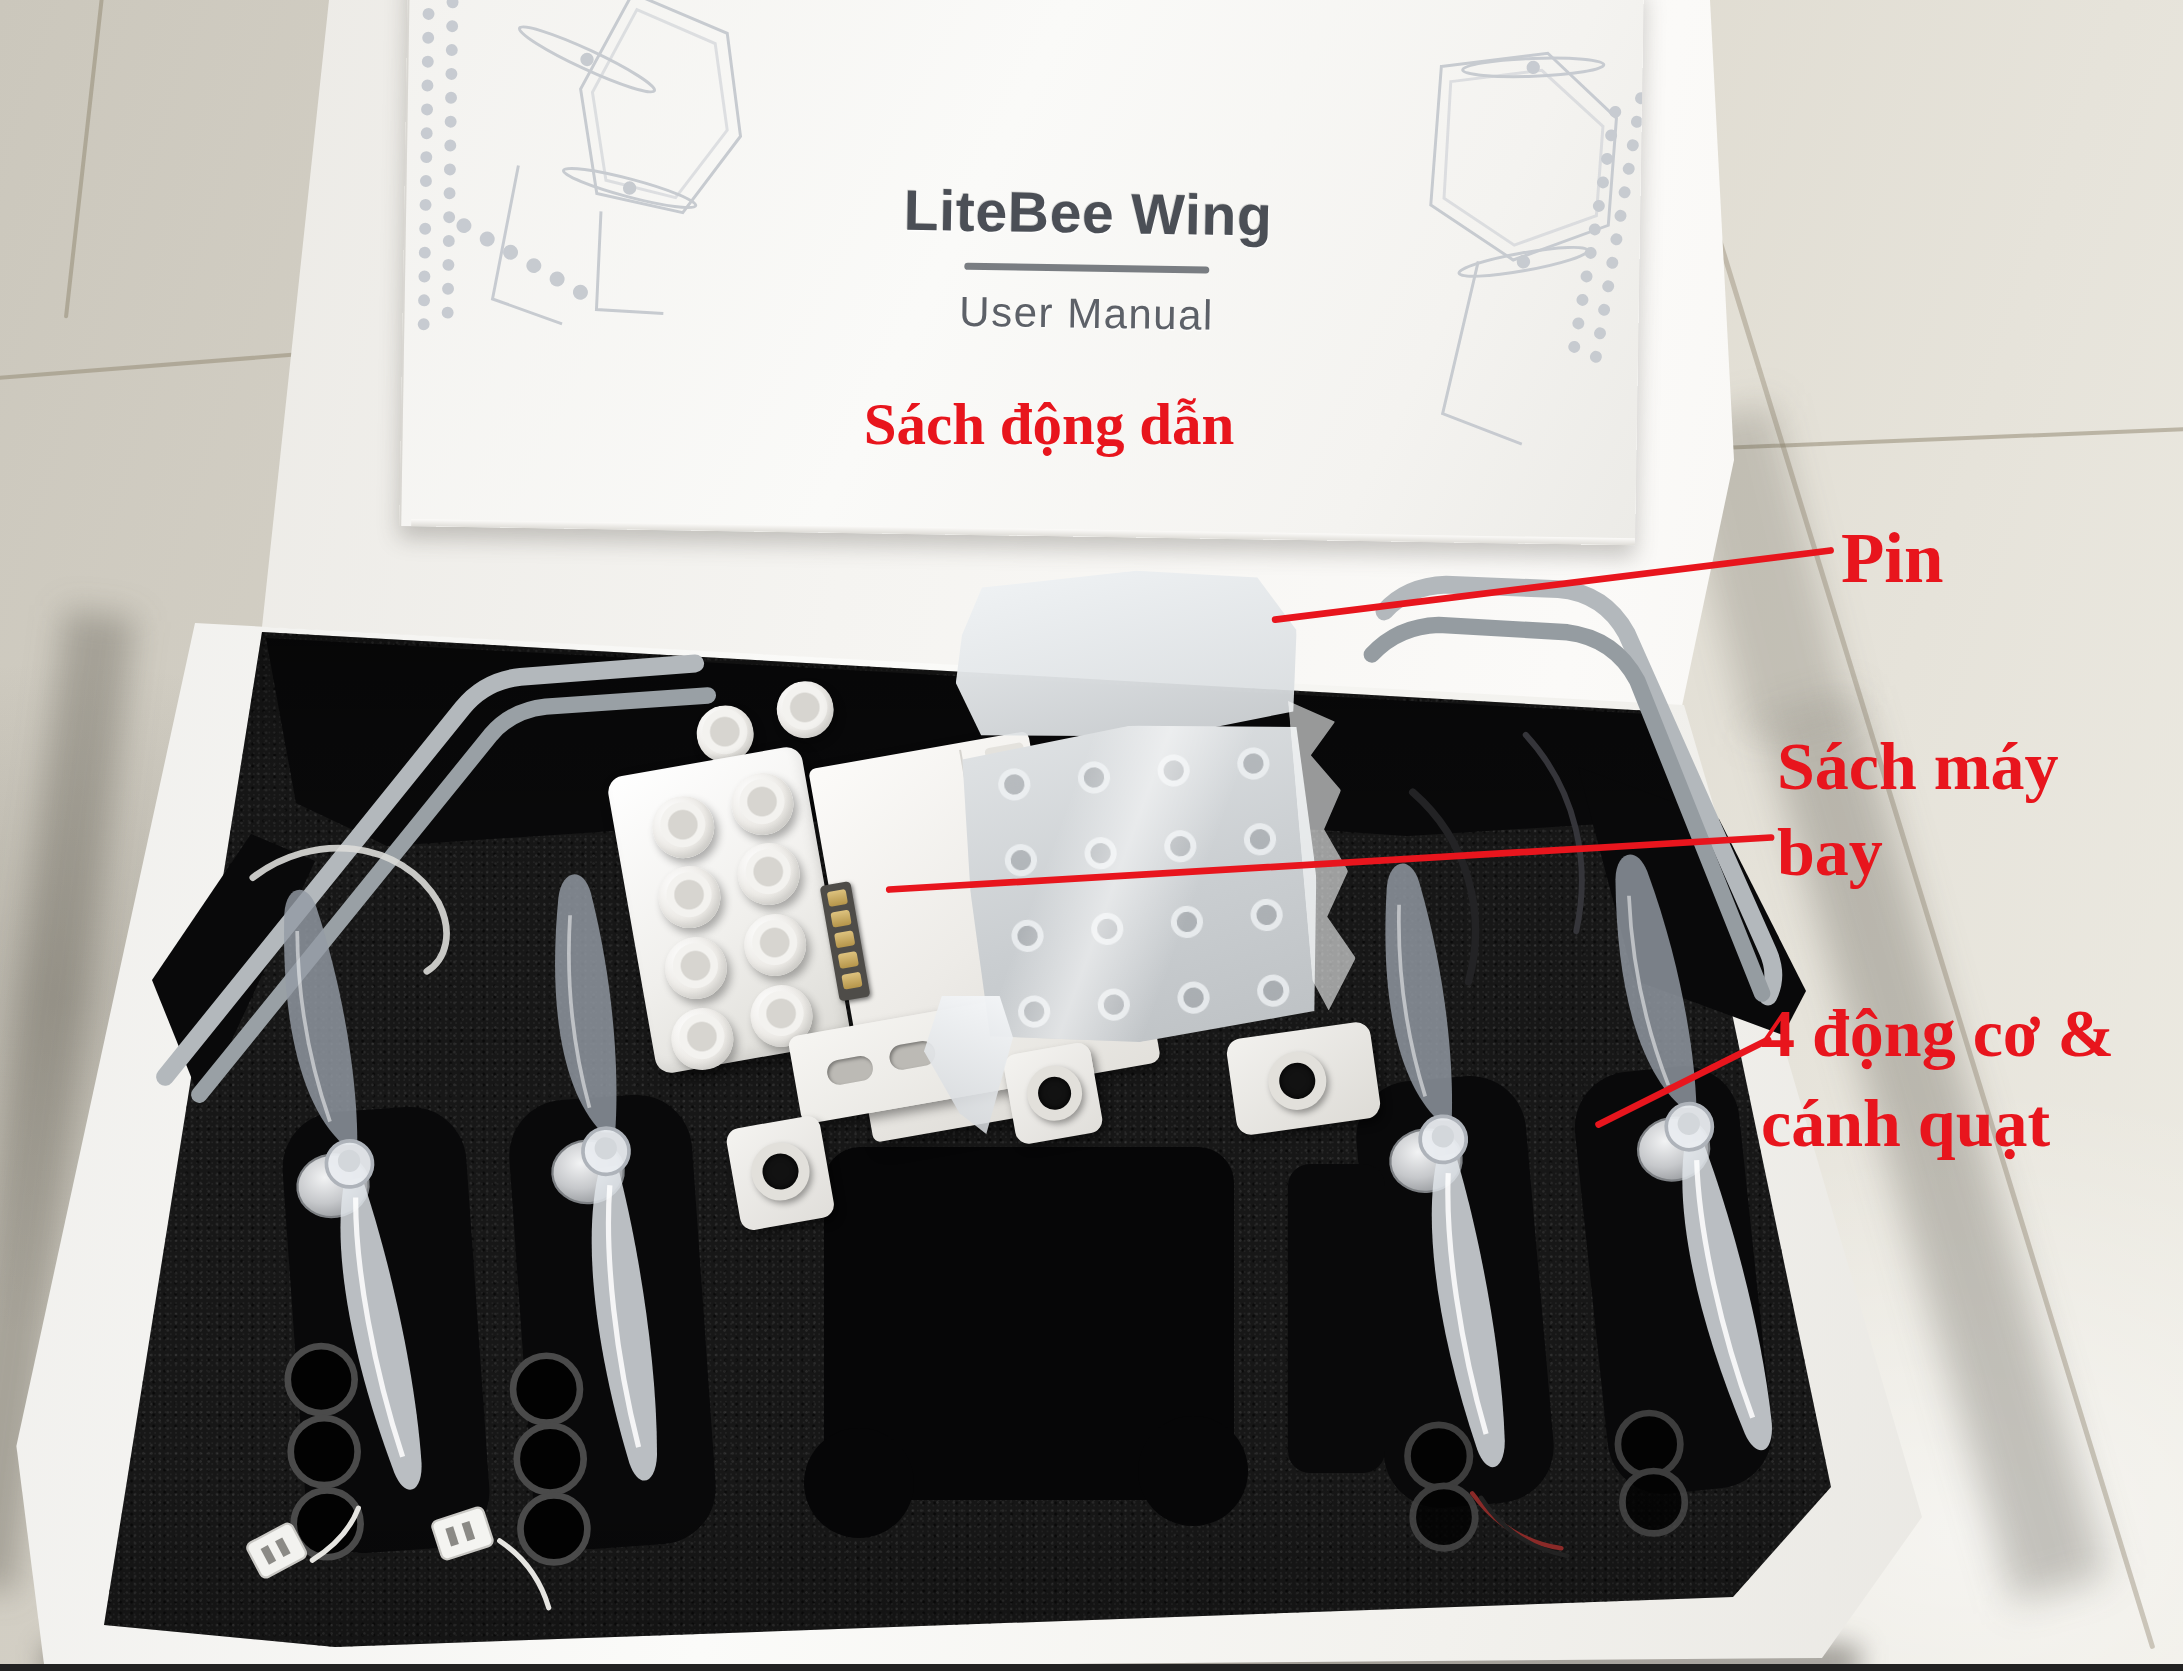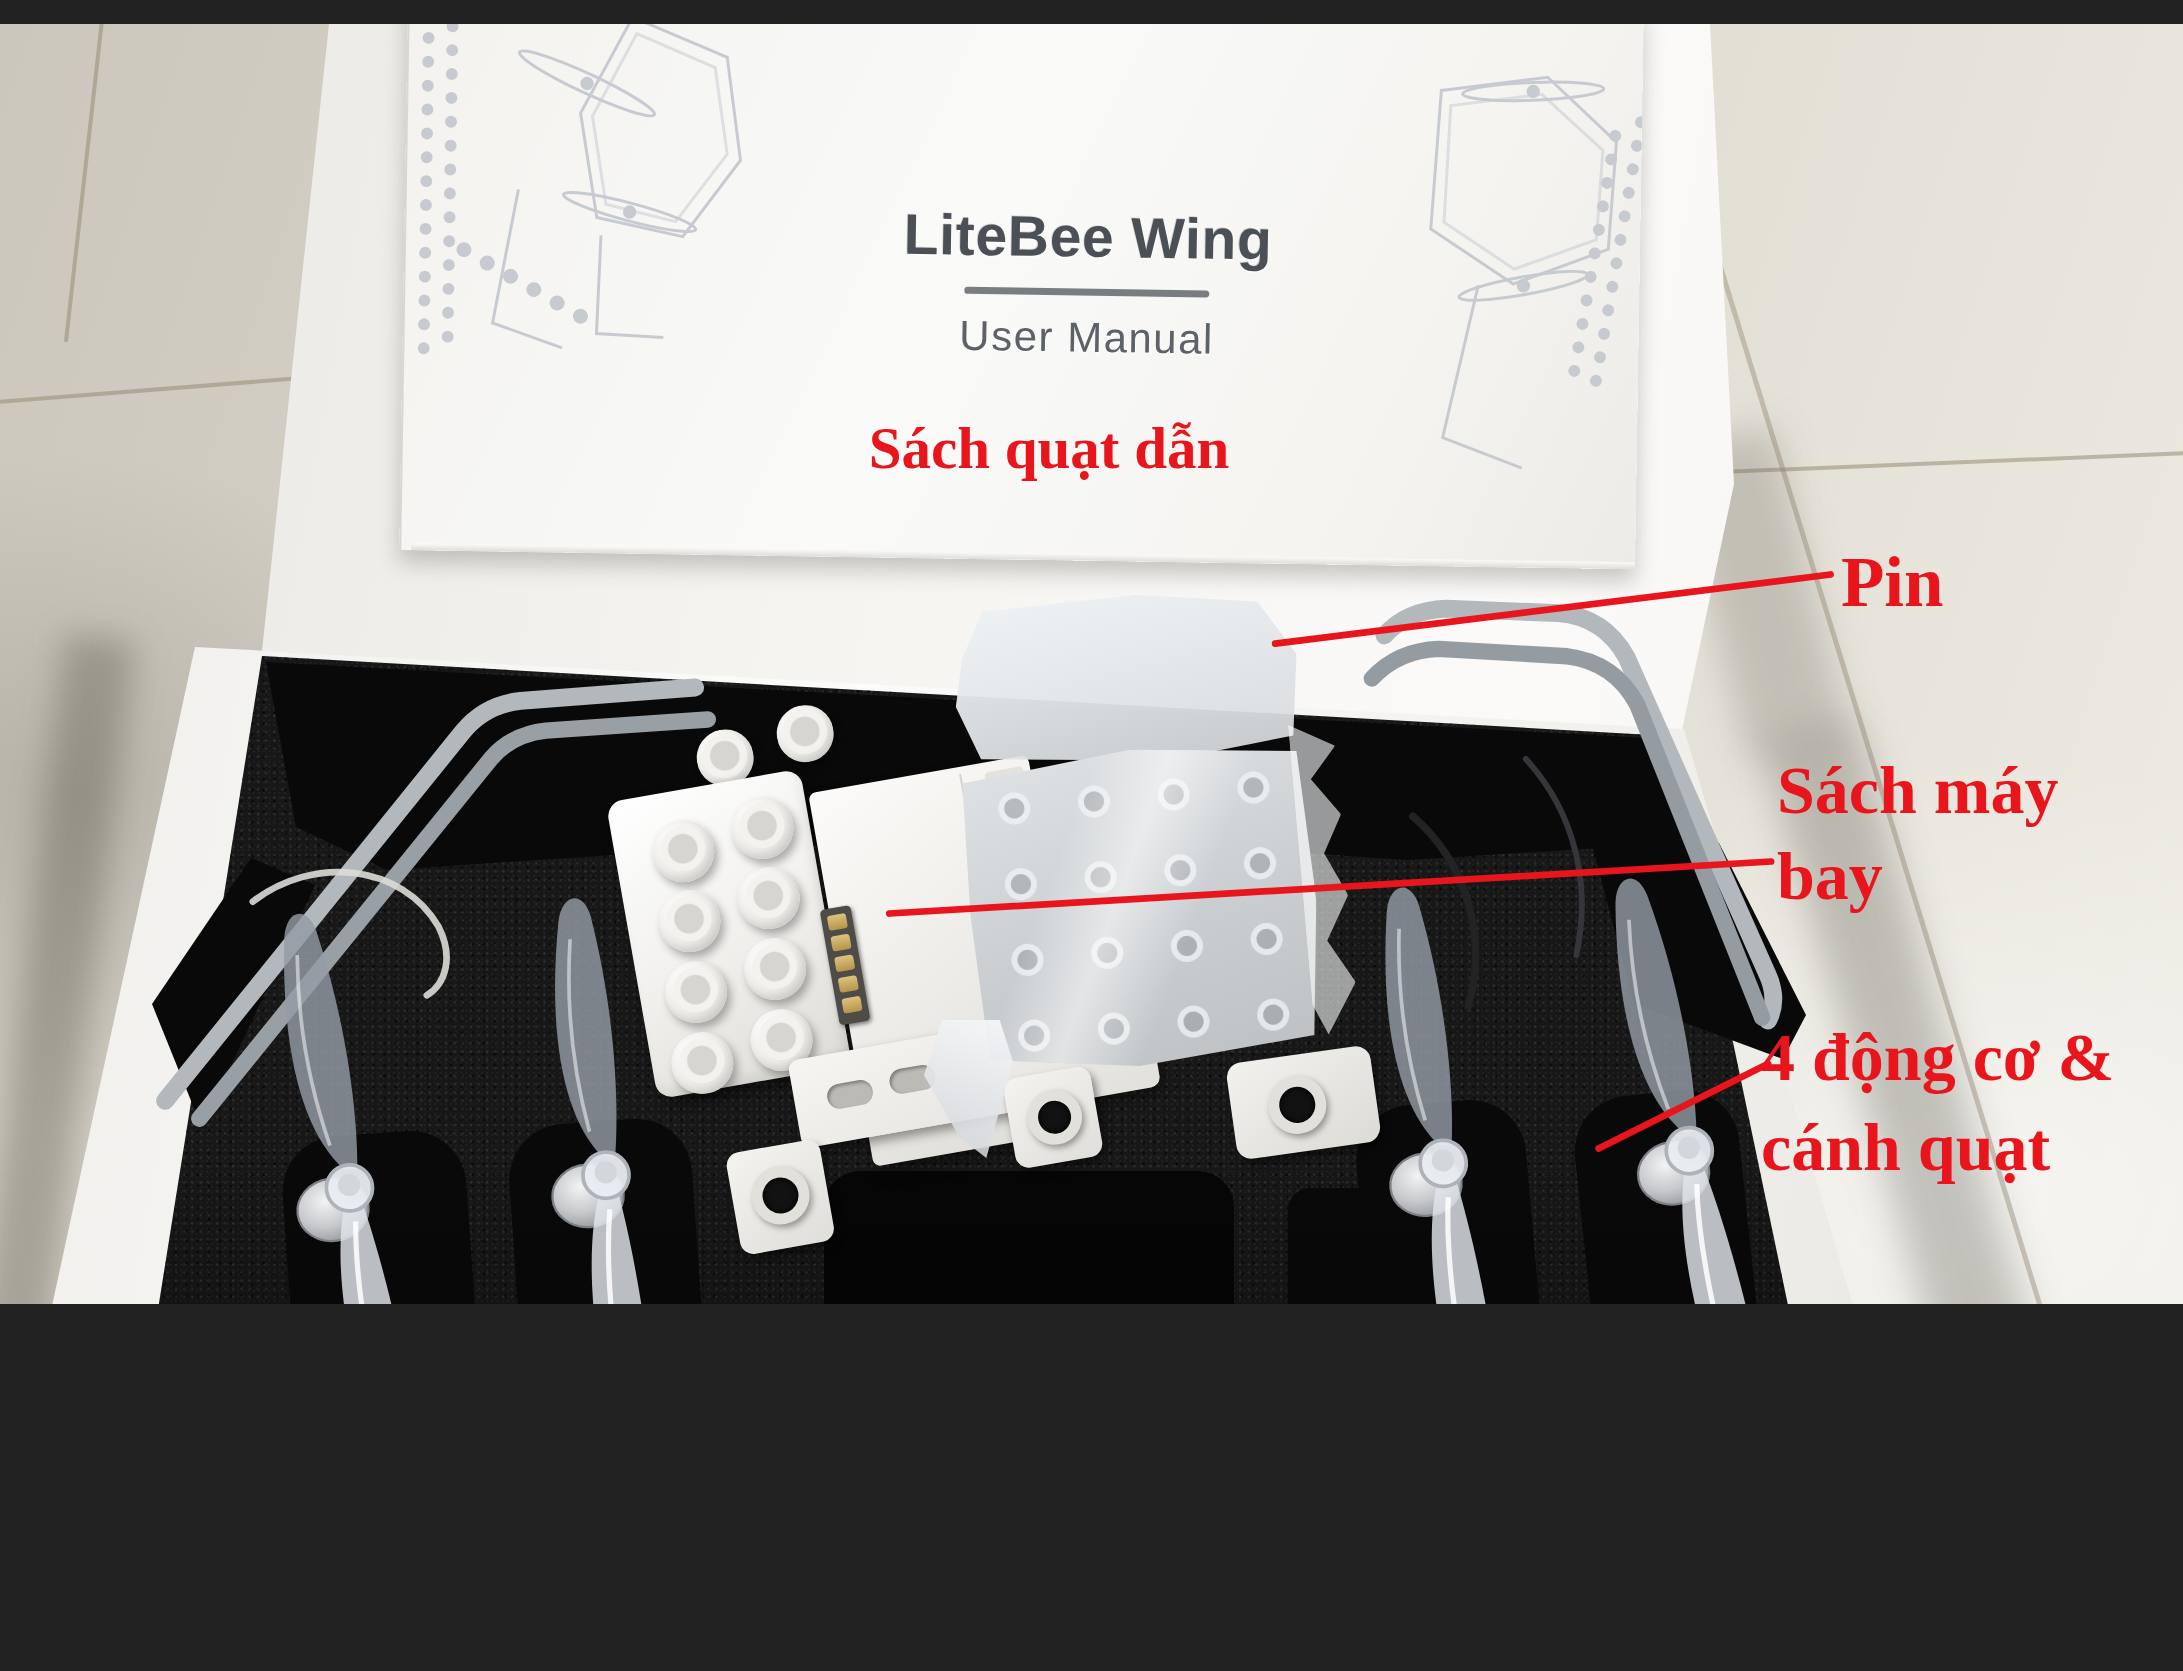--- a/index.html
+++ b/index.html
@@ -1,16 +1,16 @@
 <!DOCTYPE html>
 <html style="font-size:12px"><head>
 <meta charset="utf-8">
 <style>
   html,body{margin:0;padding:0;background:#222;font-family:"Liberation Sans",sans-serif;}
-  .scene{position:relative;width:2183px;height:1280px;overflow:hidden;background:#d8d4ca;margin-top:24px;}
+  .scene{position:relative;width:2183px;height:1664px;overflow:hidden;background:#d8d4ca;}
 
   
   .floor{position:absolute;inset:0;
     background:
       radial-gradient(1115px 744px at 90% 92%, rgba(255,255,255,.55), rgba(255,255,255,0) 60%),
       radial-gradient(669px 521px at 3% 60%, rgba(70,66,56,.18), rgba(70,66,56,0) 65%),
       linear-gradient(108deg,#cbc7bc 0%,#d6d2c8 30%,#dedacf 55%,#e6e3da 78%,#edebe3 100%);}
   .grout{position:absolute;background:rgba(150,140,118,.55);transform-origin:top left;border-radius:2.2px;}
   .g1{left:100px;top:-4.5px;width:3.7px;height:324px;transform:rotate(6.4deg);}
   .g2{left:-3px;top:376px;width:326px;height:3.7px;transform:rotate(-4.5deg);}
@@ -322,19 +322,19 @@
   </svg>
 
   <svg class="svg-layer z13" width="2183" height="1672" viewBox="0 0 2936 2248">
     <g stroke="#e8151d" stroke-width="9" stroke-linecap="round">
       <line x1="2462" y1="740" x2="1715" y2="833"></line>
       <line x1="2382" y1="1126" x2="1196" y2="1196"></line>
       <line x1="2378" y1="1398" x2="2150" y2="1512"></line>
     </g>
   </svg>
 
-  <div class="label label-manual z14">Sách quạt dẫn</div>
+  <div class="label label-manual z14">Sách động dẫn</div>
   <div class="label label-pin z14">Pin</div>
   <div class="label label-body z14">Sách máy bay</div>
   <div class="label label-motors z14">4 động cơ &amp; cánh quạt</div>
 
 </div>
 
 
 </body></html>

